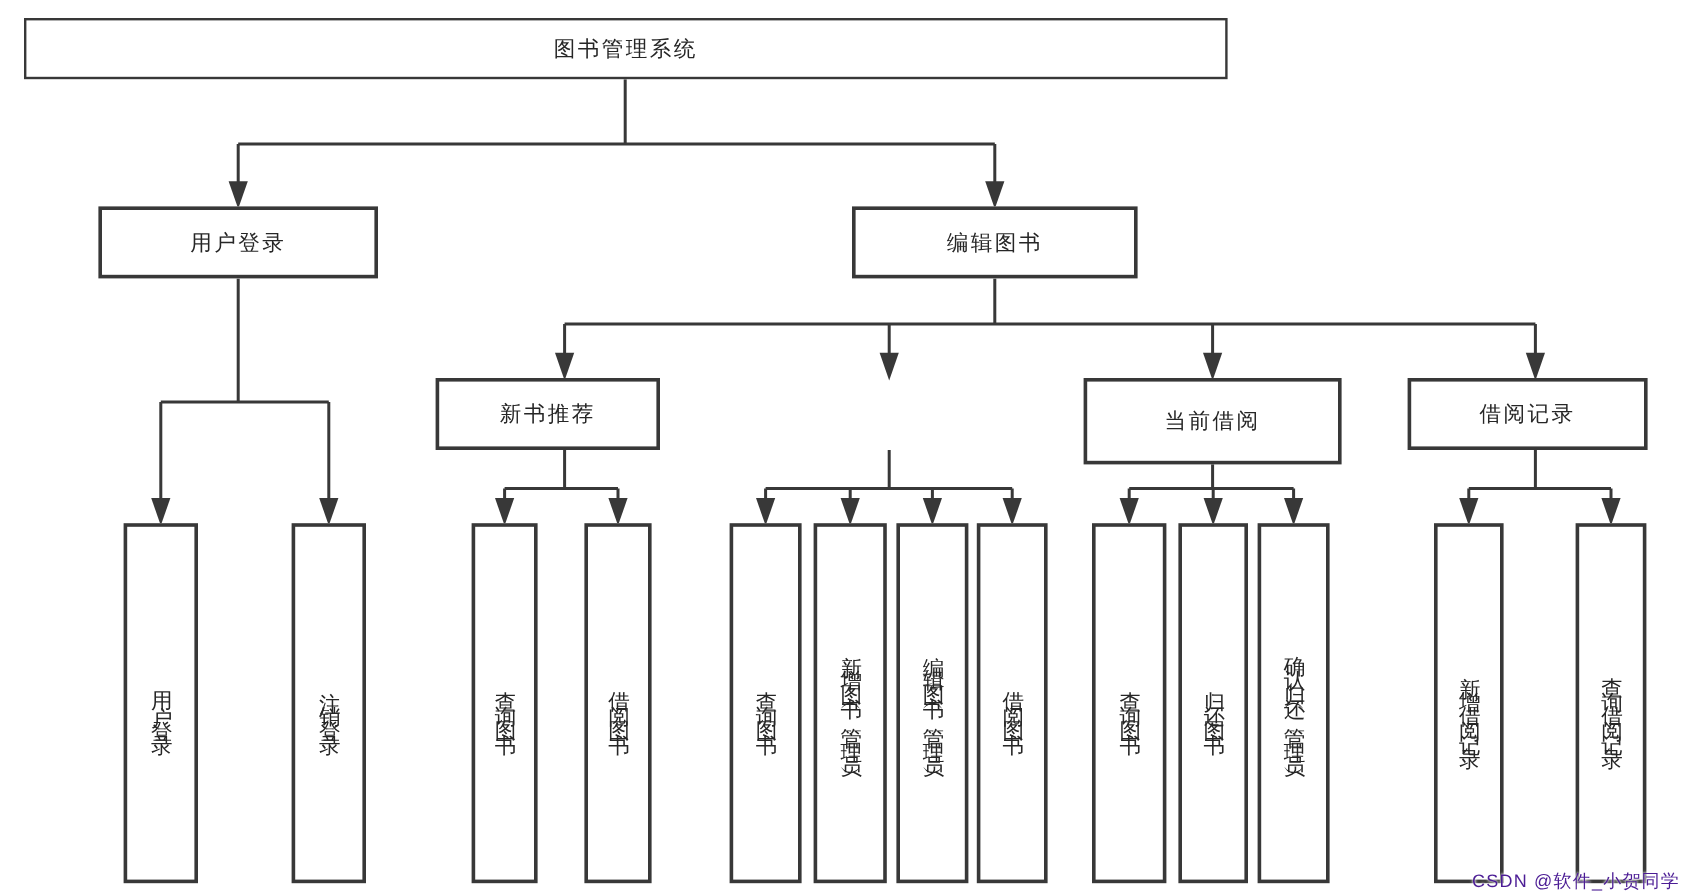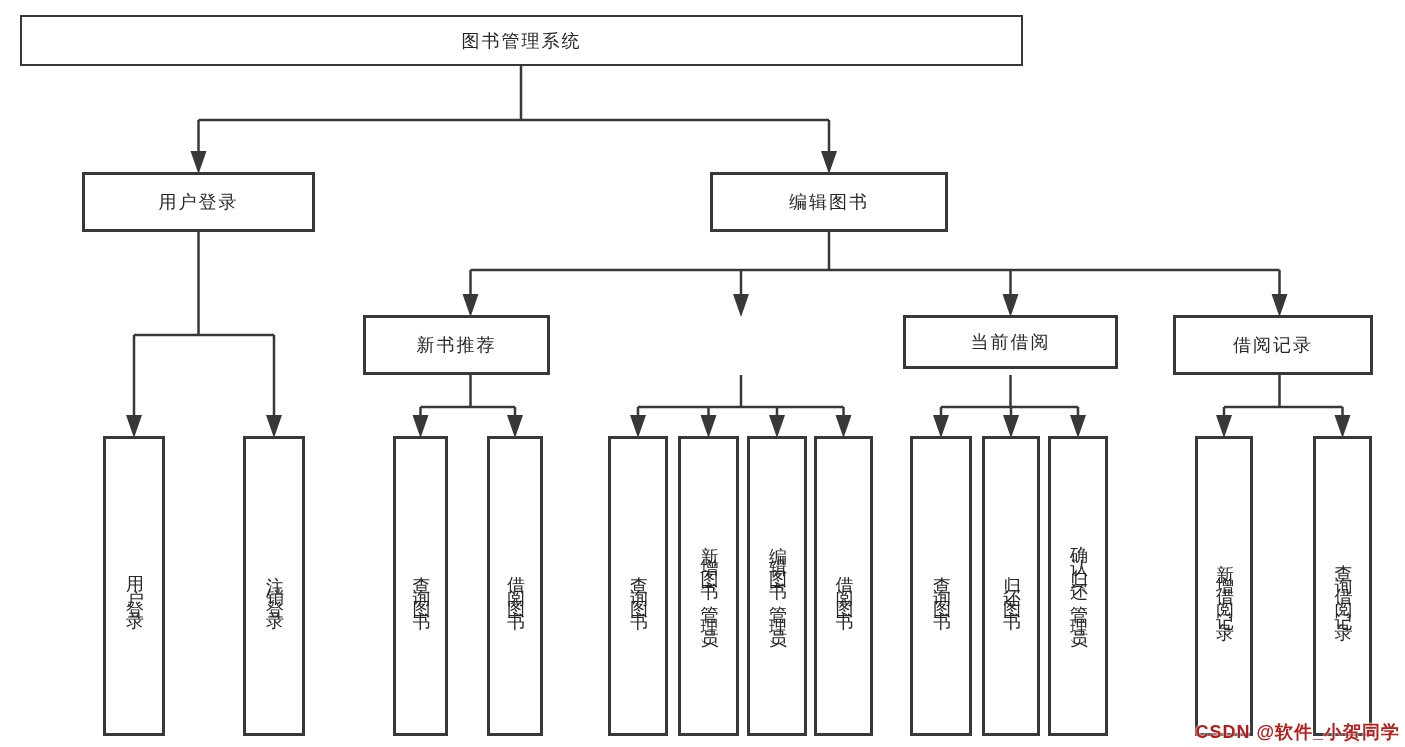--- a/index.html
+++ b/index.html
@@ -30,26 +30,25 @@
     text-orientation: mixed;
     font-size: 18px;
     letter-spacing: 12px;
     line-height: 1.1;
     white-space: nowrap;
   }
   .watermark {
     position: absolute;
     right: 5px;
     bottom: 3px;
-    font-size: 18px;
-    color: #b91c1c;
+    font-size: 15px;
+    color: #4c1d95;
     letter-spacing: 1px;
     z-index: 5;
     text-shadow: 0 0 2px #ffffff, 0 0 3px #ffffff;
-    font-weight: bold;
   }
 </style>
 </head>
 <body>
 
 <div class="stage">
 
   <svg class="connectors" width="1405" height="747" viewBox="0 0 1405 747">
     <path fill="none" stroke="#383838" stroke-width="2.5" d="
       M521 66 V120
@@ -115,21 +114,21 @@
   <div class="node h-node" style="left:82px;top:172px;width:233px;height:60px">
     <span>用户登录</span>
   </div>
   <div class="node h-node" style="left:710px;top:172px;width:238px;height:60px">
     <span>编辑图书</span>
   </div>
 
   <div class="node h-node" style="left:363px;top:315px;width:187px;height:60px">
     <span>新书推荐</span>
   </div>
-  <div class="node h-node" style="left:903px;top:315px;width:215px;height:54px">
+  <div class="node h-node" style="left:903px;top:315px;width:215px;height:72px">
     <span>当前借阅</span>
   </div>
   <div class="node h-node" style="left:1173px;top:315px;width:200px;height:60px">
     <span>借阅记录</span>
   </div>
 
   <div class="node v-node" style="left:103px;top:436px;width:62px;height:300px">
     <span>用户登录</span>
   </div>
   <div class="node v-node" style="left:243px;top:436px;width:62px;height:300px">

